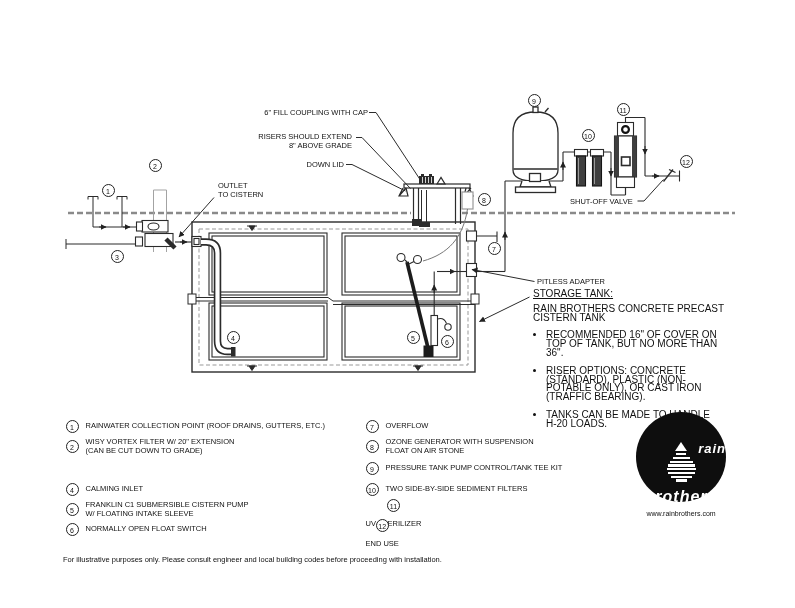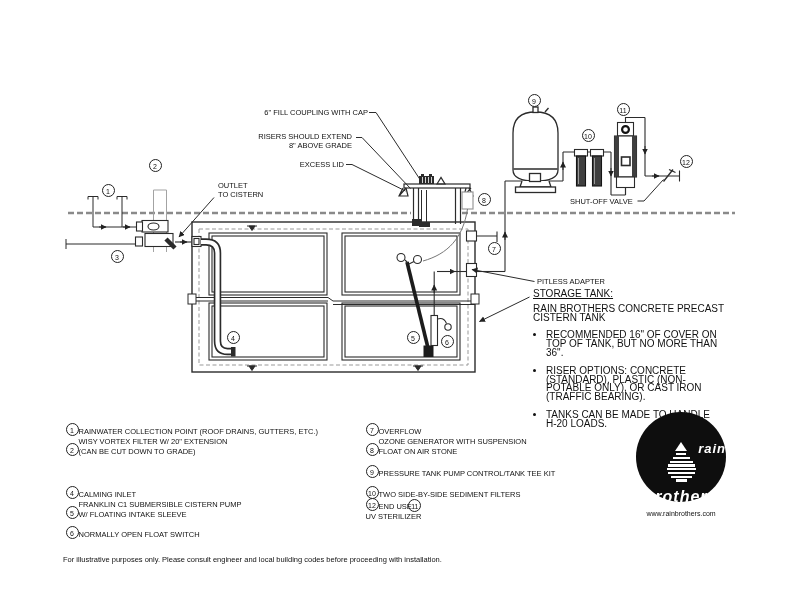--- a/index.html
+++ b/index.html
@@ -8,21 +8,21 @@
   svg{position:absolute;left:0;top:0;}
   .lbl{position:absolute;font-size:7.5px;line-height:9.3px;color:#111;white-space:nowrap;}
   .r{text-align:right;}
   .co{position:absolute;width:13px;height:13px;border:1px solid #222;border-radius:50%;
       background:#fff;font-size:7px;line-height:13px;text-align:center;box-sizing:border-box;}
   .notes{position:absolute;left:533px;top:290px;width:205px;font-size:10px;line-height:8.8px;}
   .notes .hd{text-decoration:underline;}
   .notes .nm{margin-top:6px;}
   .notes ul{margin:0;padding-left:13px;width:174px;}
   .notes li{margin-top:9px;}
-  .lrow{position:absolute;display:flex;align-items:flex-end;height:20px;}
+  .lrow{position:absolute;display:flex;align-items:center;gap:7px;height:20px;}
   .co2{width:13px;height:13px;border:1px solid #222;border-radius:50%;background:#fff;
        font-size:7px;line-height:13px;text-align:center;box-sizing:border-box;flex:0 0 13px;}
   .ltxt{font-size:7.5px;line-height:9.5px;white-space:nowrap;}
   .ltxt span{display:block;}
   .logo{position:absolute;left:636px;top:412px;width:90px;height:90px;border-radius:50%;
         background:#0e0e0e;}
   .logo .t1{position:absolute;top:29px;width:100%;text-align:right;color:#fff;
             font-style:italic;font-weight:bold;font-size:13px;letter-spacing:1px;}
   .logo .t2{position:absolute;top:76px;width:100%;text-align:center;color:#fff;
             font-style:italic;font-weight:bold;font-size:16px;letter-spacing:1px;}
@@ -206,21 +206,21 @@
     <path d="M534.5,281.5 L472,269.5" marker-end="url(#ar)"></path>
     <path d="M529.5,297 L479.5,321.5" marker-end="url(#ar)"></path>
   </g>
 </svg>
 
 <div class="lbl r" style="left:240px;top:108px;width:128px;">6" FILL COUPLING WITH CAP</div>
 <div class="lbl r" style="left:240px;top:132px;width:112px;">
   <span style="display:block;">RISERS SHOULD EXTEND</span>
   <span style="display:block;">8" ABOVE GRADE</span>
 </div>
-<div class="lbl r" style="left:240px;top:160px;width:104px;">EXCESS LID</div>
+<div class="lbl r" style="left:240px;top:160px;width:104px;">DOWN LID</div>
 <div class="lbl" style="left:218px;top:181px;">
   <span style="display:block;">OUTLET</span>
   <span style="display:block;">TO CISTERN</span>
 </div>
 <div class="lbl" style="left:570px;top:197px;">SHUT-OFF VALVE</div>
 <div class="lbl" style="left:537px;top:277px;">PITLESS ADAPTER</div>
 
 <div class="notes">
   <span class="hd">STORAGE TANK:</span>
   <div class="nm">RAIN BROTHERS CONCRETE PRECAST CISTERN TANK</div>
@@ -308,21 +308,21 @@
         <span></span>
       </span>
 </div>
 <div class="lrow" style="left:365.5px;top:499px;flex-direction:column;">
   <span class="co2">11</span>
   <span class="ltxt">
         <span>UV STERILIZER</span>
         <span></span>
       </span>
 </div>
-<div class="lrow" style="left:365.5px;top:491px;">
+<div class="lrow" style="left:365.5px;top:519px;flex-direction:column;">
   <span class="co2">12</span>
   <span class="ltxt">
         <span>END USE</span>
         <span></span>
       </span>
 </div>
 
 <div class="logo">
   <span class="t1">rain</span>
   <div class="drop">

